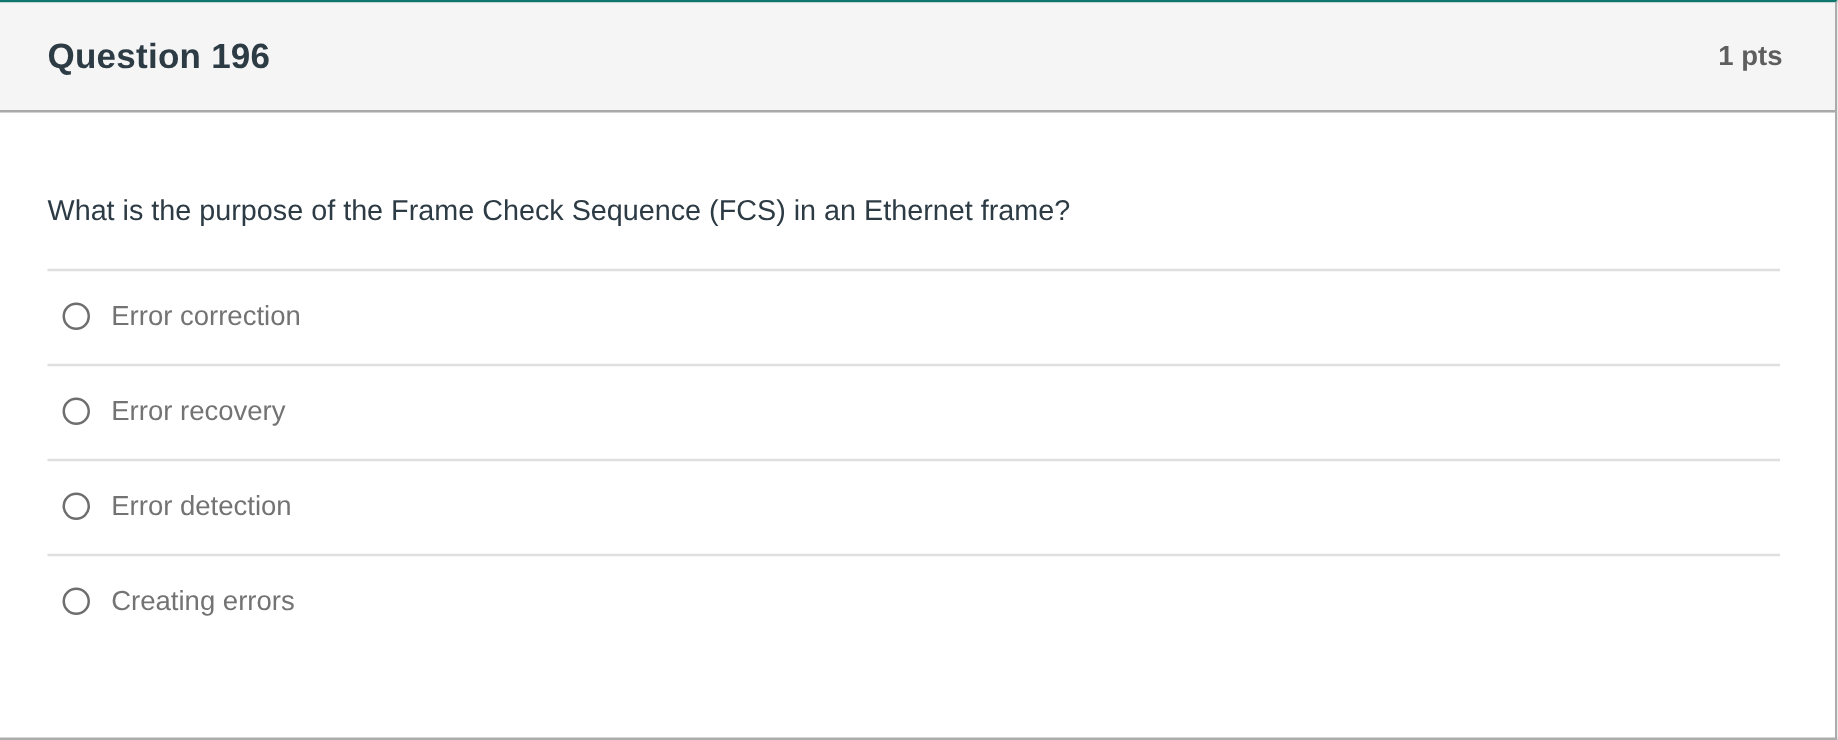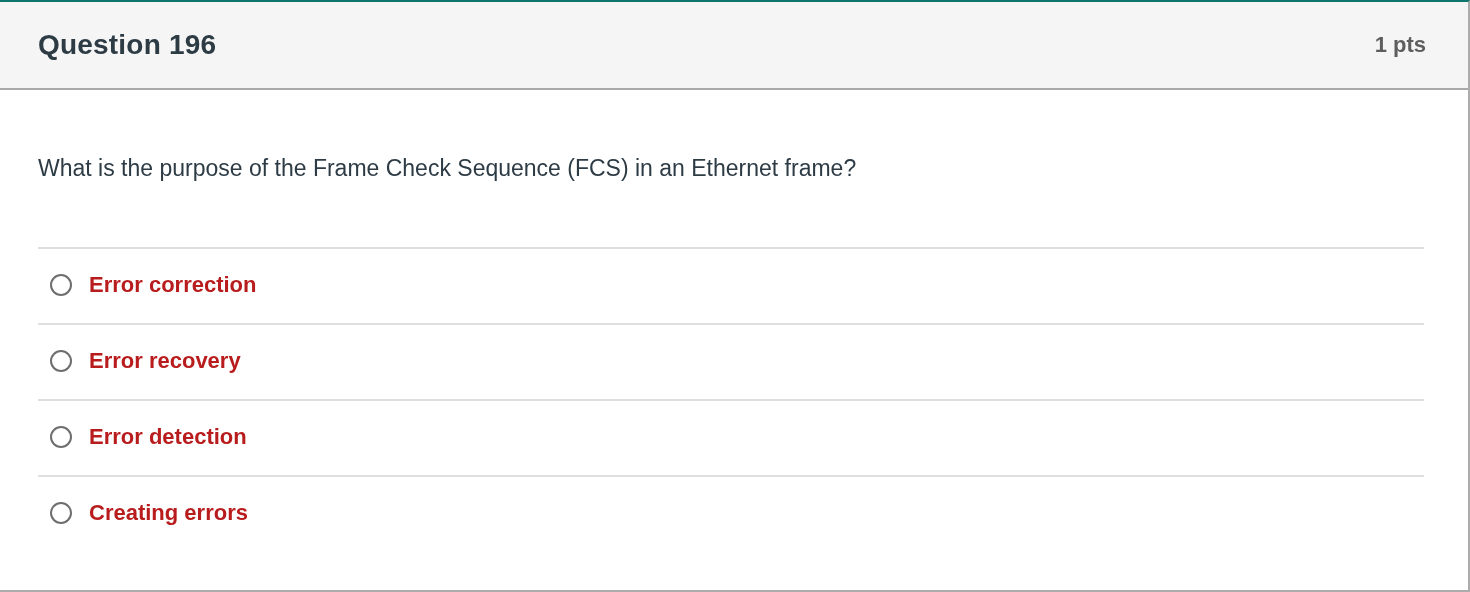--- a/index.html
+++ b/index.html
@@ -38,21 +38,21 @@
     font-weight: bold;
     color: #5E5E5E;
   }
   .q-body {
     padding: 64px 38px 0 38px;
   }
   .q-text {
     font-size: 23px;
     line-height: 1.25;
     color: #2D3B45;
-    margin-bottom: 64px;
+    margin-bottom: 32px;
   }
   .options { }
   .option-row {
     position: relative;
     height: 76px;
     display: flex;
     align-items: center;
     padding-left: 50px;
     cursor: pointer;
   }
@@ -69,22 +69,21 @@
     width: 22px;
     height: 22px;
     flex: none;
     border: 2px solid #6E6E6E;
     border-radius: 50%;
     background: #ffffff;
     margin-right: 17px;
   }
   .option-label {
     font-size: 22px;
-    color: #b91c1c;
-    font-weight: bold;
+    color: #737373;
   }
 </style>
 </head>
 <body>
 
 <div class="card">
 
   <div class="q-header">
     <div class="q-title">Question 196</div>
     <div class="q-points">1 pts</div>

